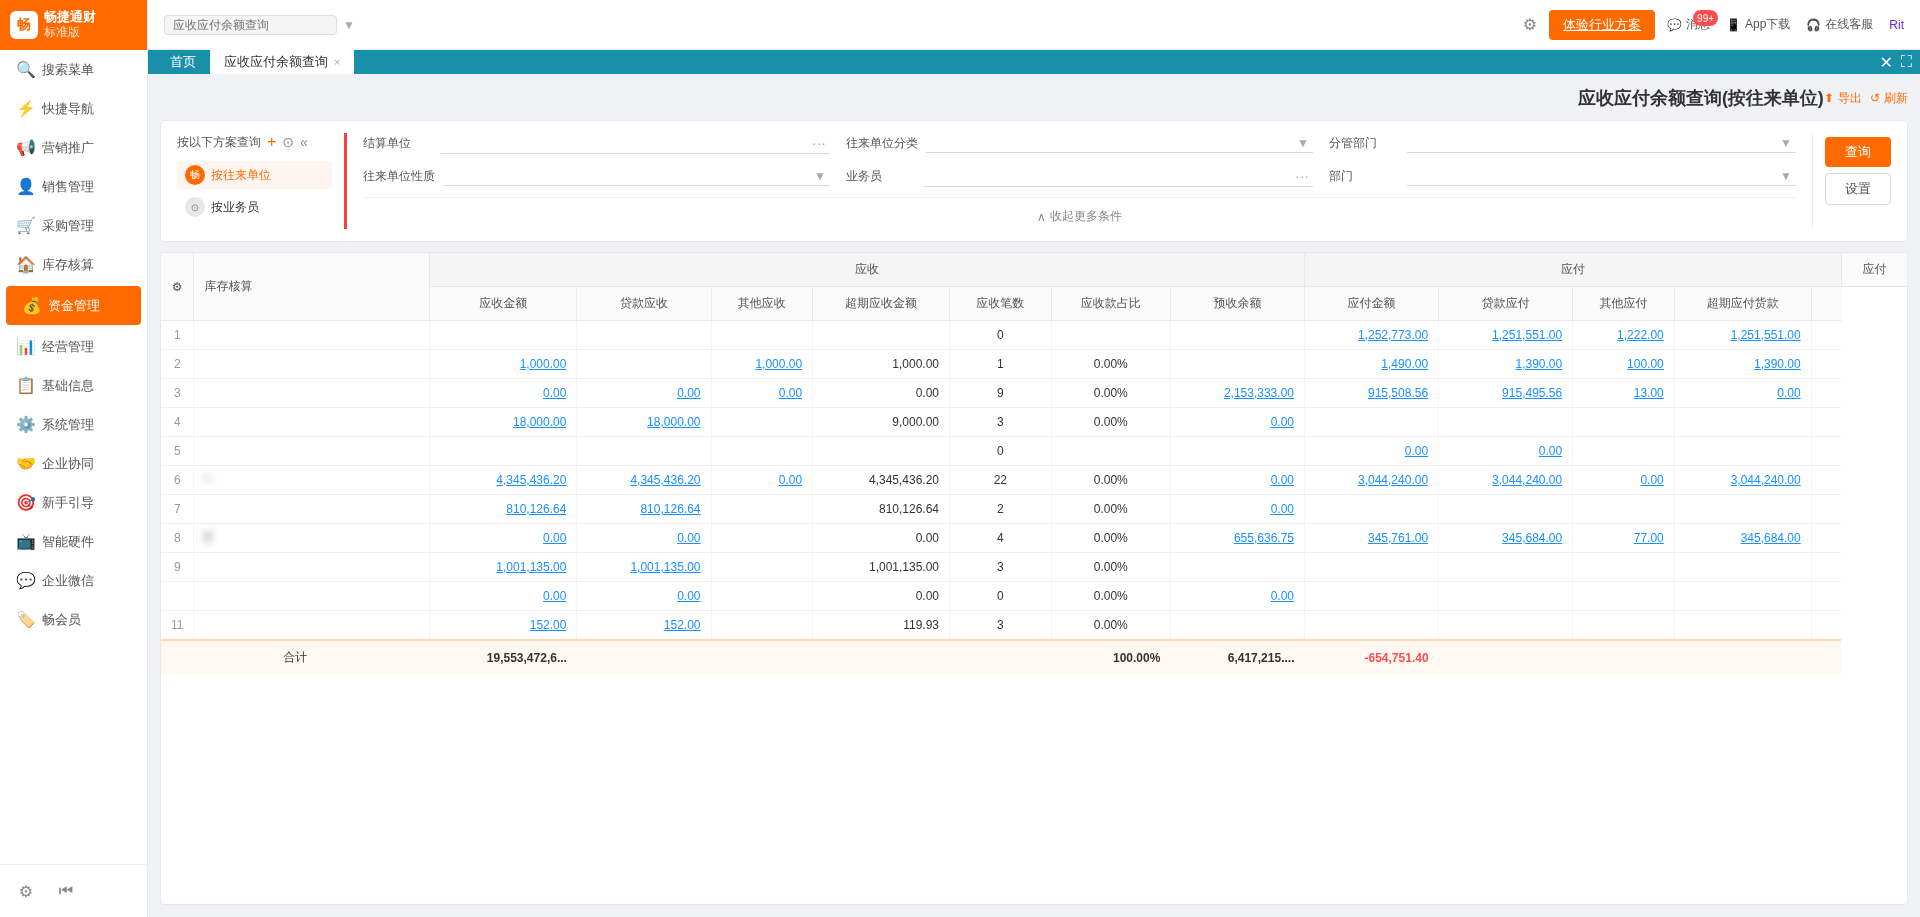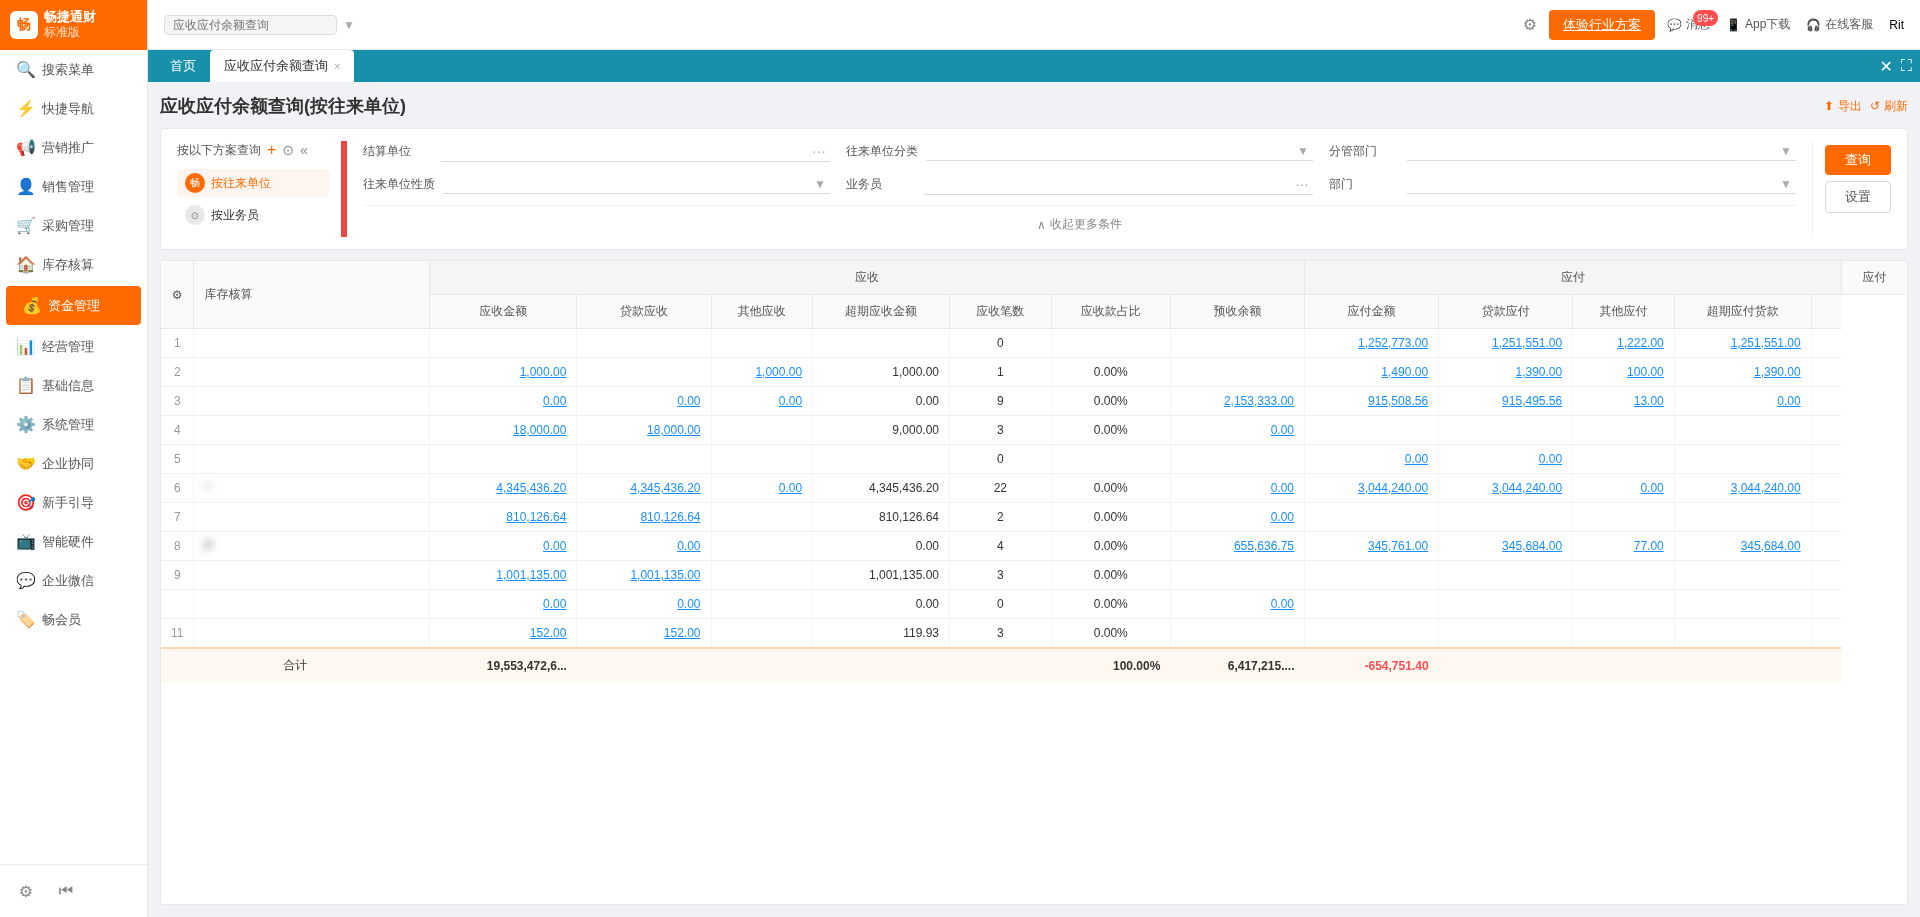--- a/index.html
+++ b/index.html
@@ -27,36 +27,36 @@
     .topbar-breadcrumb { display: flex; align-items: center; gap: 6px; color: #888; font-size: 12px; flex: 1; }
     .topbar-breadcrumb-input { background: #f5f5f5; border: 1px solid #ddd; border-radius: 4px; padding: 2px 8px; color: #888; font-size: 12px; min-width: 160px; }
     .topbar-arrow { color: #aaa; }
     .topbar-gear { color: #888; cursor: pointer; font-size: 16px; }
     .topbar-promo { background: #ff6a00; color: #fff; border: none; border-radius: 4px; padding: 6px 14px; font-size: 13px; cursor: pointer; text-decoration: underline; }
     .topbar-right { display: flex; align-items: center; gap: 16px; margin-left: auto; }
     .topbar-msg { display: flex; align-items: center; gap: 4px; cursor: pointer; color: #555; font-size: 12px; position: relative; }
     .badge { background: #ff4d4f; color: #fff; border-radius: 10px; font-size: 10px; padding: 0 4px; min-width: 16px; height: 16px; display: flex; align-items: center; justify-content: center; position: absolute; top: -6px; right: -8px; }
     .topbar-app { display: flex; align-items: center; gap: 4px; cursor: pointer; color: #555; font-size: 12px; }
     .topbar-service { display: flex; align-items: center; gap: 4px; cursor: pointer; color: #555; font-size: 12px; }
-    .topbar-user { color: #000000; font-size: 12px; cursor: pointer; }
-
-    
-    .tabbar { height: 32px; background: #1890aa; display: flex; align-items: center; padding: 0 8px; }
+    .topbar-user { color: #6d28d9; font-size: 12px; cursor: pointer; }
+
+    
+    .tabbar { height: 24px; background: #1890aa; display: flex; align-items: center; padding: 0 8px; }
     .tab { height: 32px; display: flex; align-items: center; padding: 0 14px; cursor: pointer; font-size: 13px; border-radius: 4px 4px 0 0; gap: 6px; }
     .tab.home { color: #fff; background: transparent; }
     .tab.active { background: #fff; color: #333; }
     .tab-close { color: #aaa; font-size: 11px; cursor: pointer; }
     .tabbar-right { margin-left: auto; display: flex; align-items: center; gap: 8px; }
     .tabbar-icon { color: #fff; cursor: pointer; font-size: 16px; }
 
     
     .content { flex: 1; overflow: hidden; display: flex; flex-direction: column; background: #f0f2f5; padding: 12px; gap: 10px; }
 
     
-    .page-header { display: flex; align-items: center; justify-content: space-between; }
+    .page-header { display: flex; align-items: center; justify-content: flex-end; }
     .page-title { font-size: 18px; font-weight: bold; color: #333; }
     .page-actions { display: flex; gap: 8px; }
     .btn-action { display: flex; align-items: center; gap: 4px; cursor: pointer; color: #ff6a00; font-size: 12px; background: none; border: none; }
 
     
     .filter-panel { background: #fff; border-radius: 4px; padding: 12px 16px; border: 1px solid #e8e8e8; }
     .filter-option { display: flex; align-items: center; gap: 6px; padding: 4px 8px; cursor: pointer; border-radius: 4px; font-size: 12px; }
     .filter-option.active { background: #fff5f0; color: #ff6a00; }
     .filter-option-icon { width: 20px; height: 20px; border-radius: 50%; background: #ff6a00; display: flex; align-items: center; justify-content: center; color: #fff; font-size: 10px; }
     .filter-option-icon2 { width: 20px; height: 20px; border-radius: 50%; background: #e8e8e8; display: flex; align-items: center; justify-content: center; color: #888; font-size: 10px; }
@@ -219,21 +219,21 @@
         <button class="btn-action">
           <span>↺</span>
           <span>刷新</span>
         </button>
       </div>
     </div>
 
     <div class="filter-panel">
       <div style="display:flex; gap:0;">
 
-        <div style="width:170px; border-right:6px solid #ef4444; padding-right:12px; margin-right:16px; flex-shrink:0;">
+        <div style="width:170px; border-right:3px solid #ef4444; padding-right:12px; margin-right:16px; flex-shrink:0;">
           <div style="display:flex; align-items:center; gap:6px; margin-bottom:10px;">
             <span style="font-size:12px;color:#555;">按以下方案查询</span>
             <span style="color:#ff6a00;cursor:pointer;font-size:16px;">+</span>
             <span style="color:#888;cursor:pointer;font-size:14px;">⊙</span>
             <span style="color:#888;cursor:pointer;font-size:14px;">«</span>
           </div>
           <div class="filter-option active">
             <div class="filter-option-icon">畅</div>
             <span>按往来单位</span>
           </div>

